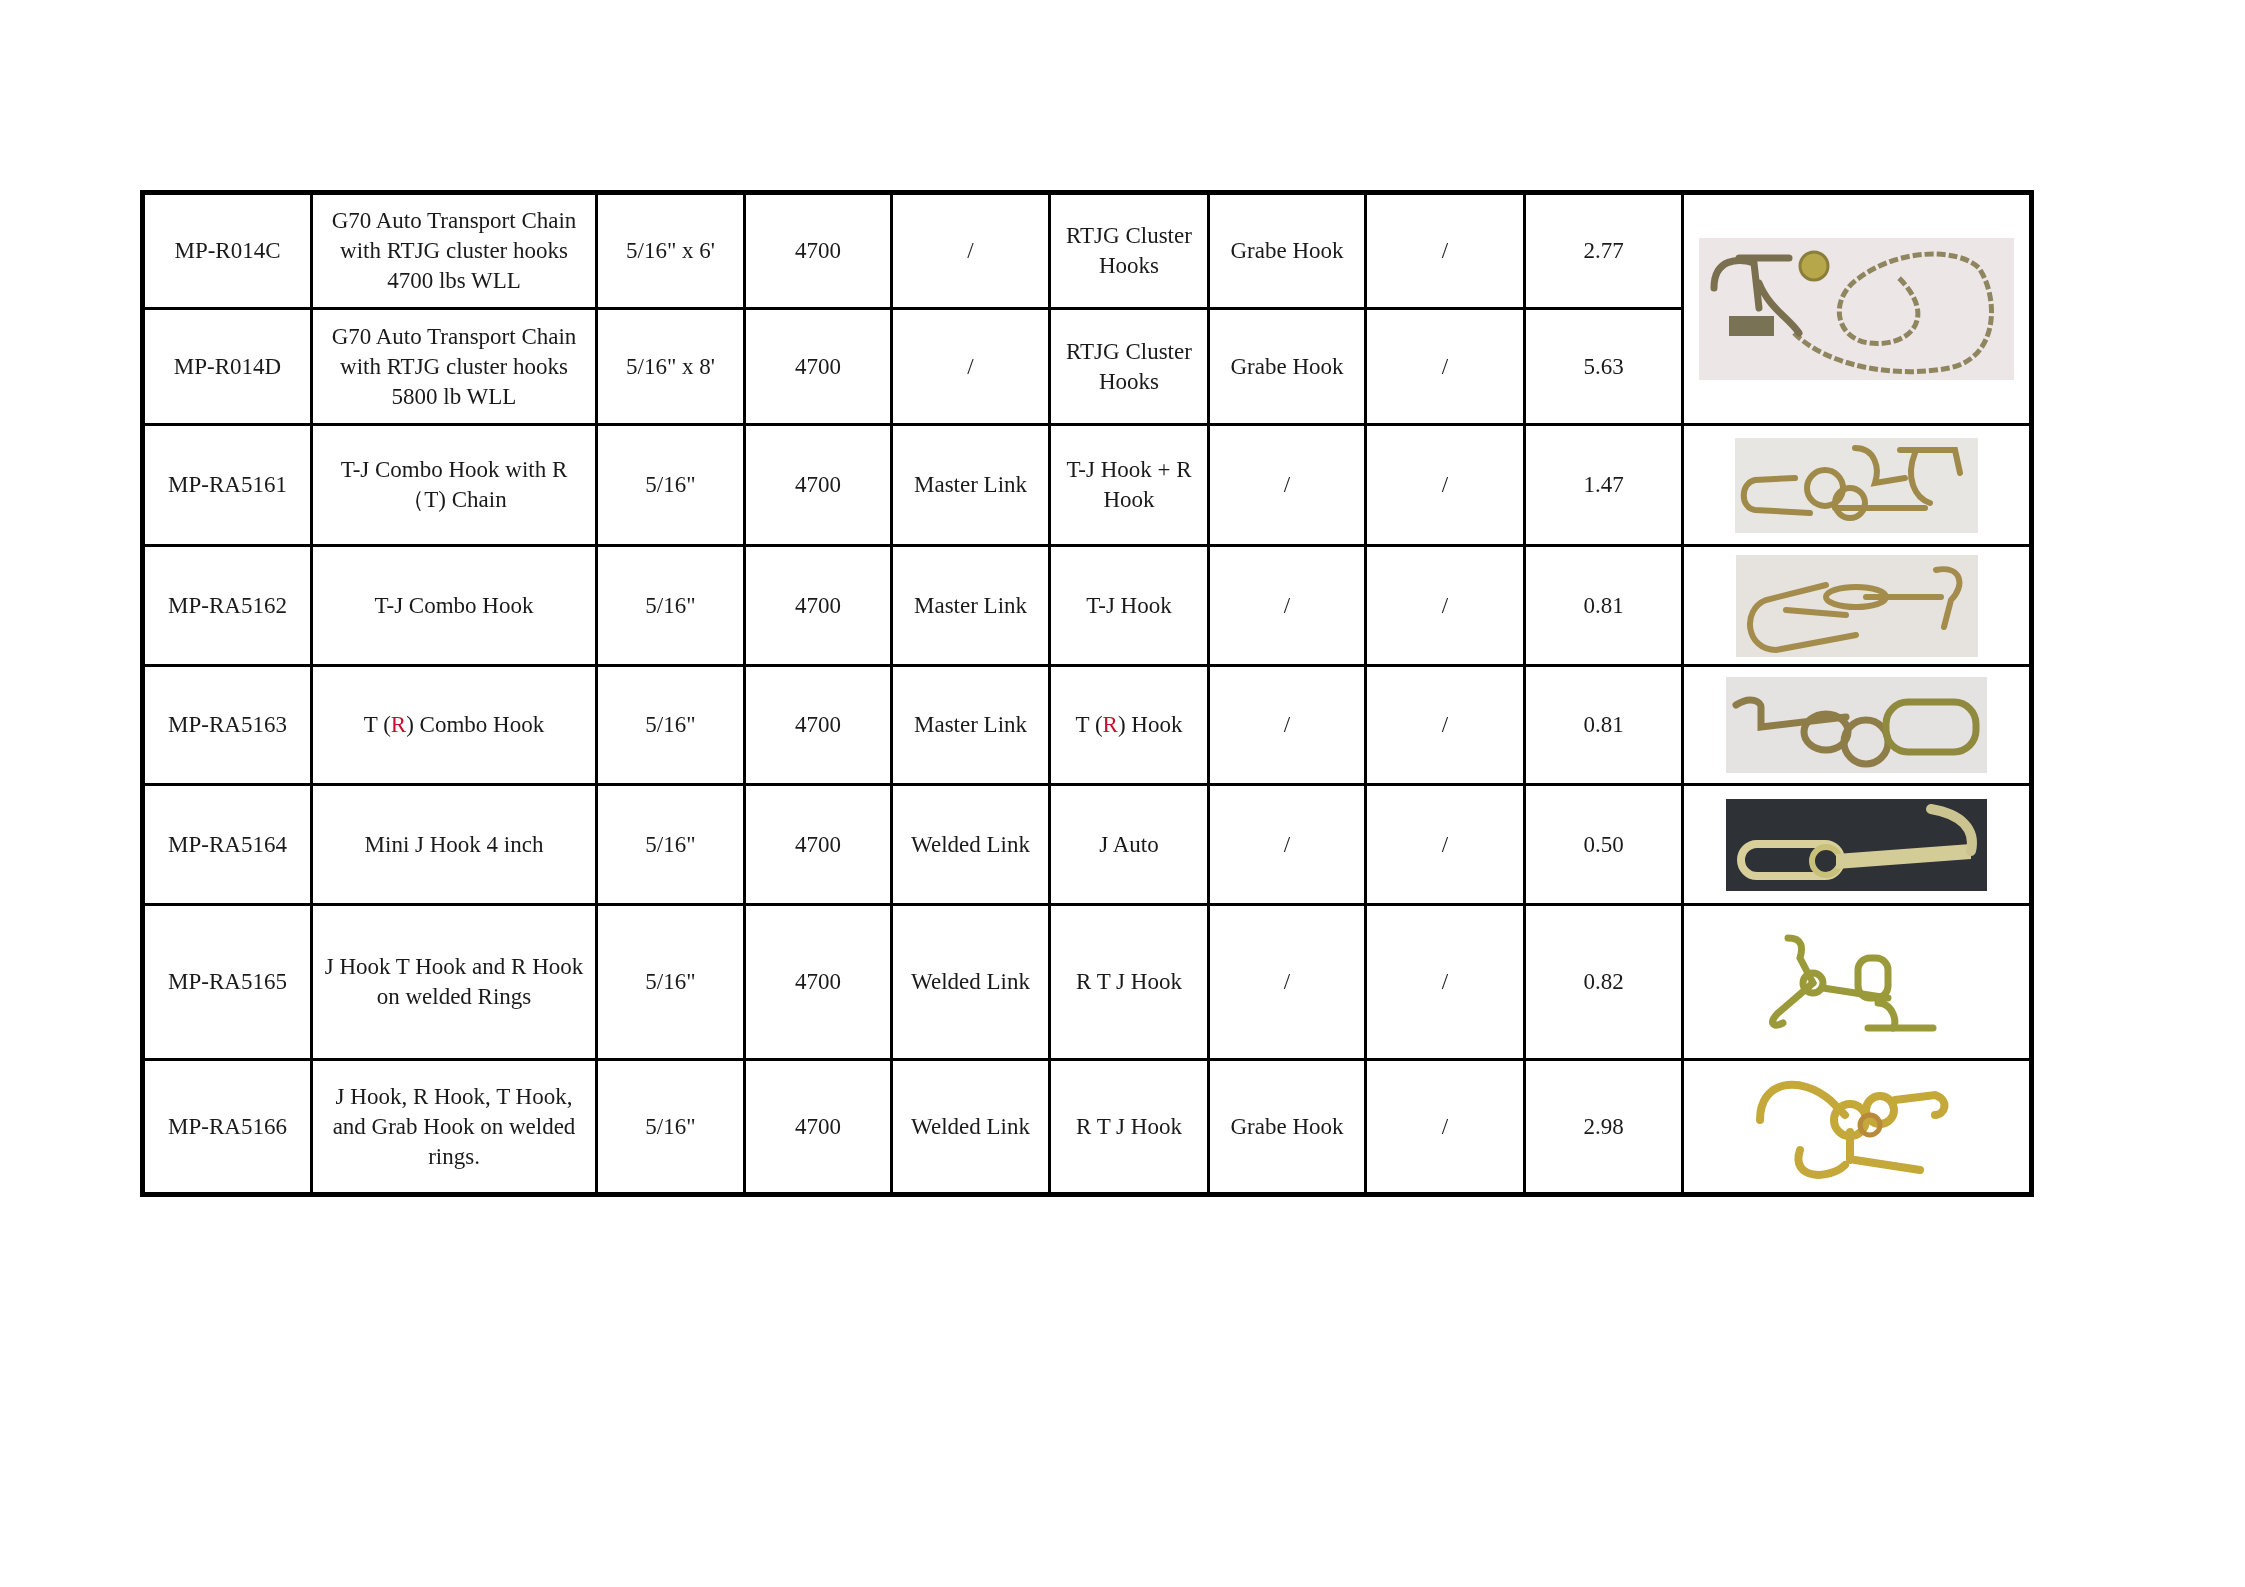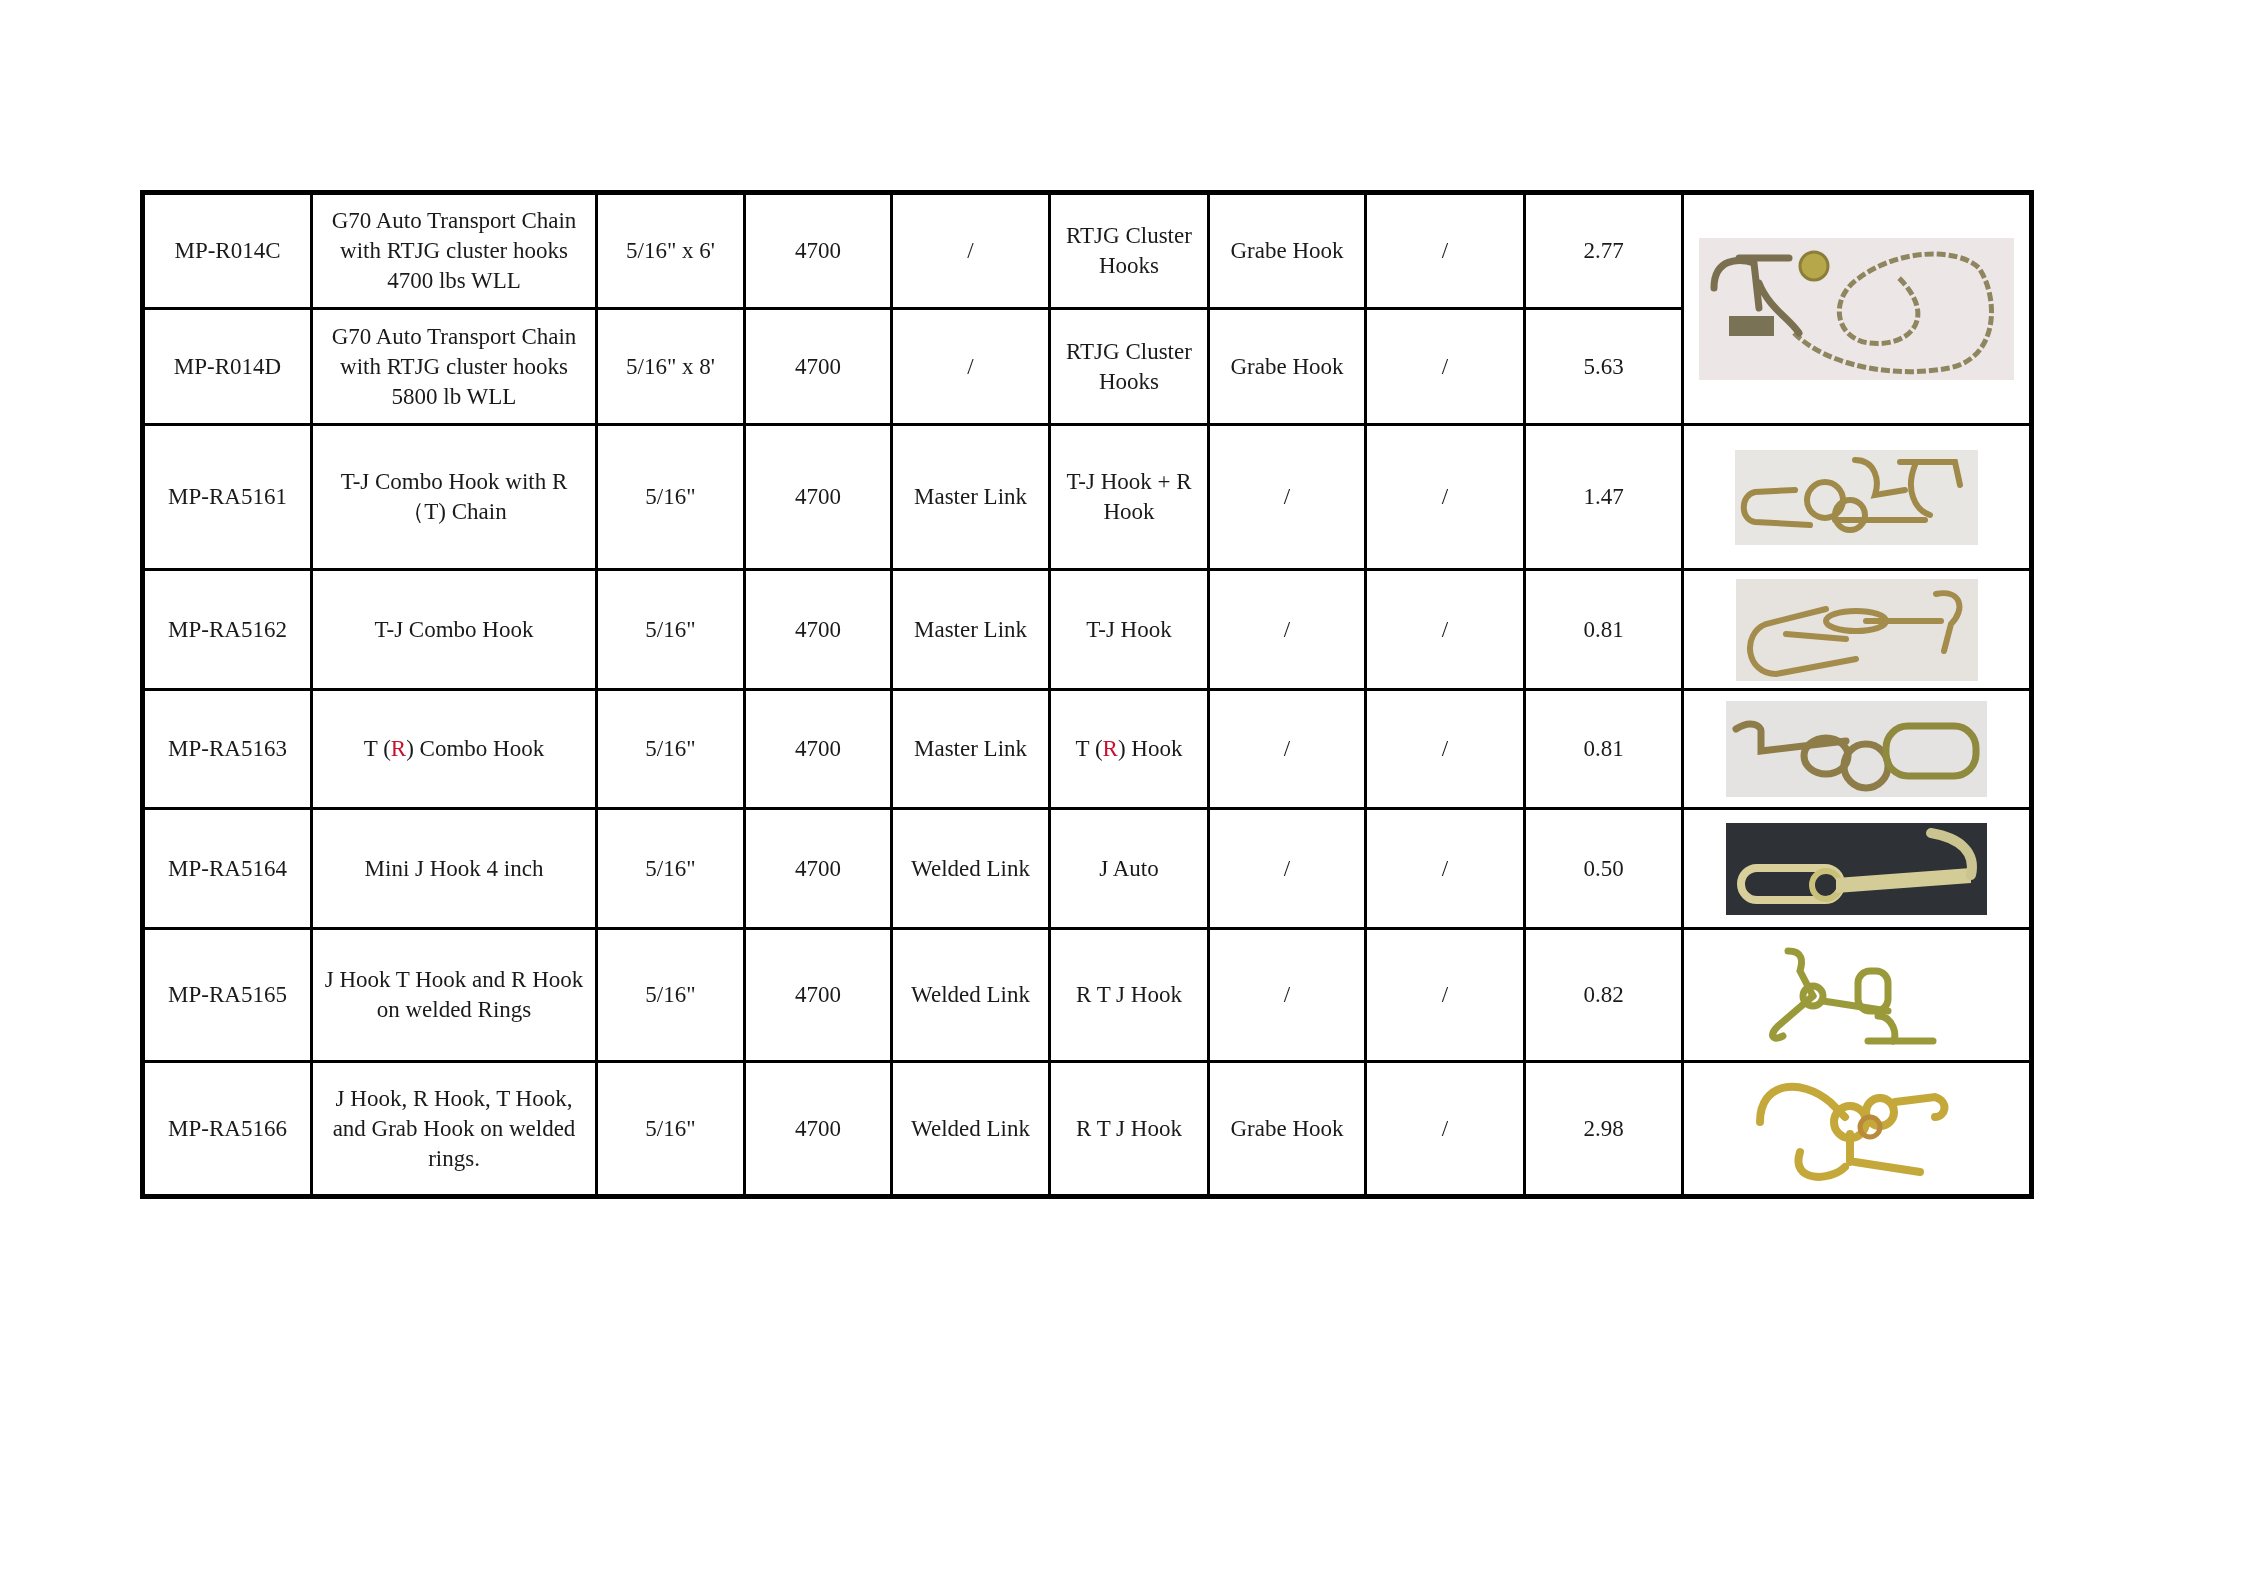--- a/index.html
+++ b/index.html
@@ -63,21 +63,21 @@
       <td style="padding:0 10px">G70 Auto Transport Chain with RTJG cluster hooks 5800 lb WLL</td>
       <td>5/16" x 8'</td>
       <td>4700</td>
       <td>/</td>
       <td style="padding:0 10px">RTJG Cluster Hooks</td>
       <td>Grabe Hook</td>
       <td>/</td>
       <td>5.63</td>
     </tr>
 
-    <tr style="height:145px">
+    <tr style="height:121px">
       <td>MP-RA5161</td>
       <td>
         <span>T-J Combo Hook with R</span><br>
         <span>（T) Chain</span>
       </td>
       <td>5/16"</td>
       <td>4700</td>
       <td>Master Link</td>
       <td style="padding:16px 10px">T-J Hook + R Hook</td>
       <td>/</td>
@@ -164,21 +164,21 @@
         <svg class="pic" width="261" height="92" viewBox="0 0 261 92">
           <rect width="261" height="92" fill="#2e3236"></rect>
           <rect x="15" y="45" width="100" height="32" rx="16" fill="none" stroke="#d8cf9a" stroke-width="8"></rect>
           <circle cx="100" cy="62" r="14" fill="none" stroke="#c9c07a" stroke-width="6"></circle>
           <path d="M110 55 L245 45 L245 60 L110 70 Z" fill="#d4cc96"></path>
           <path d="M245 52 C250 30 235 15 205 10" fill="none" stroke="#ccc490" stroke-width="10" stroke-linecap="round"></path>
         </svg>
       </td>
     </tr>
 
-    <tr style="height:133px">
+    <tr style="height:155px">
       <td>MP-RA5165</td>
       <td style="padding:0 2px">J Hook T Hook and R Hook on welded Rings</td>
       <td>5/16"</td>
       <td>4700</td>
       <td>Welded Link</td>
       <td>R T J Hook</td>
       <td>/</td>
       <td>/</td>
       <td>0.82</td>
       <td class="imgcell">

